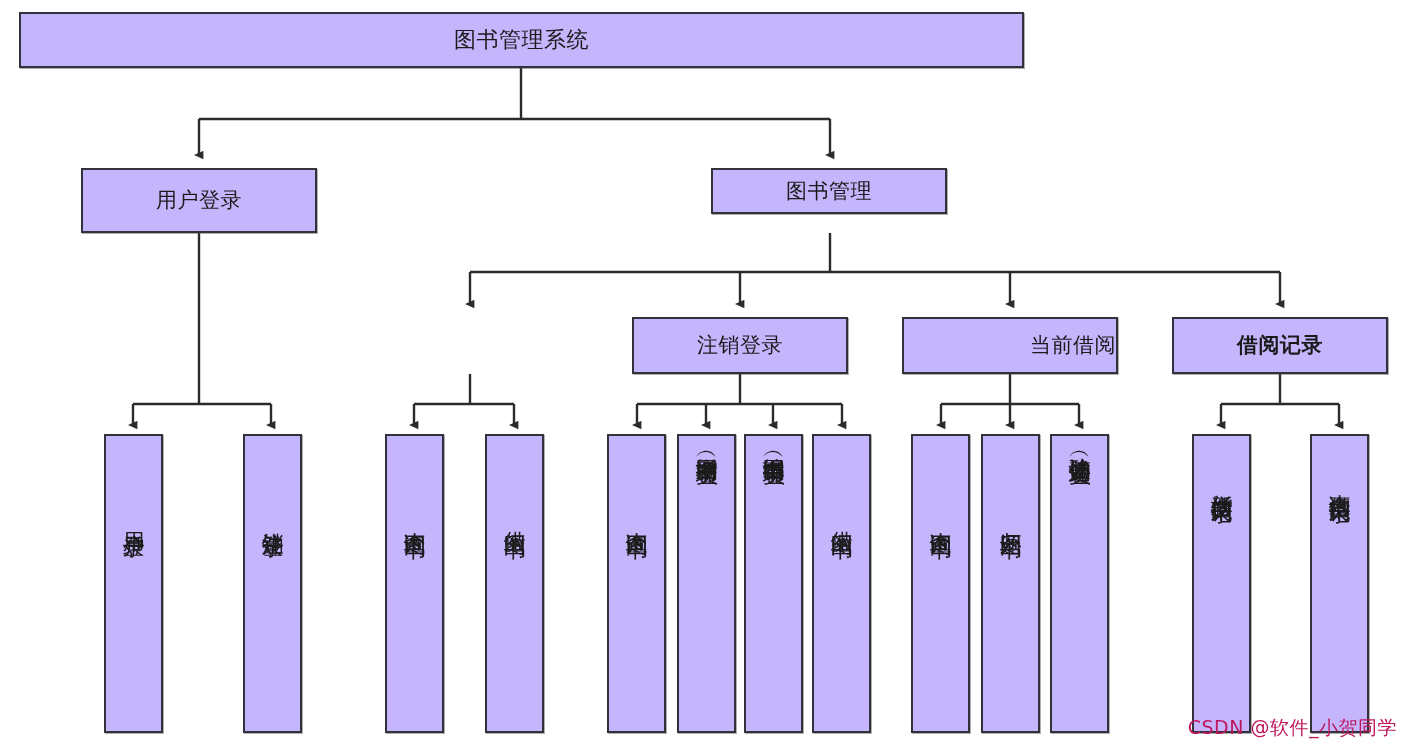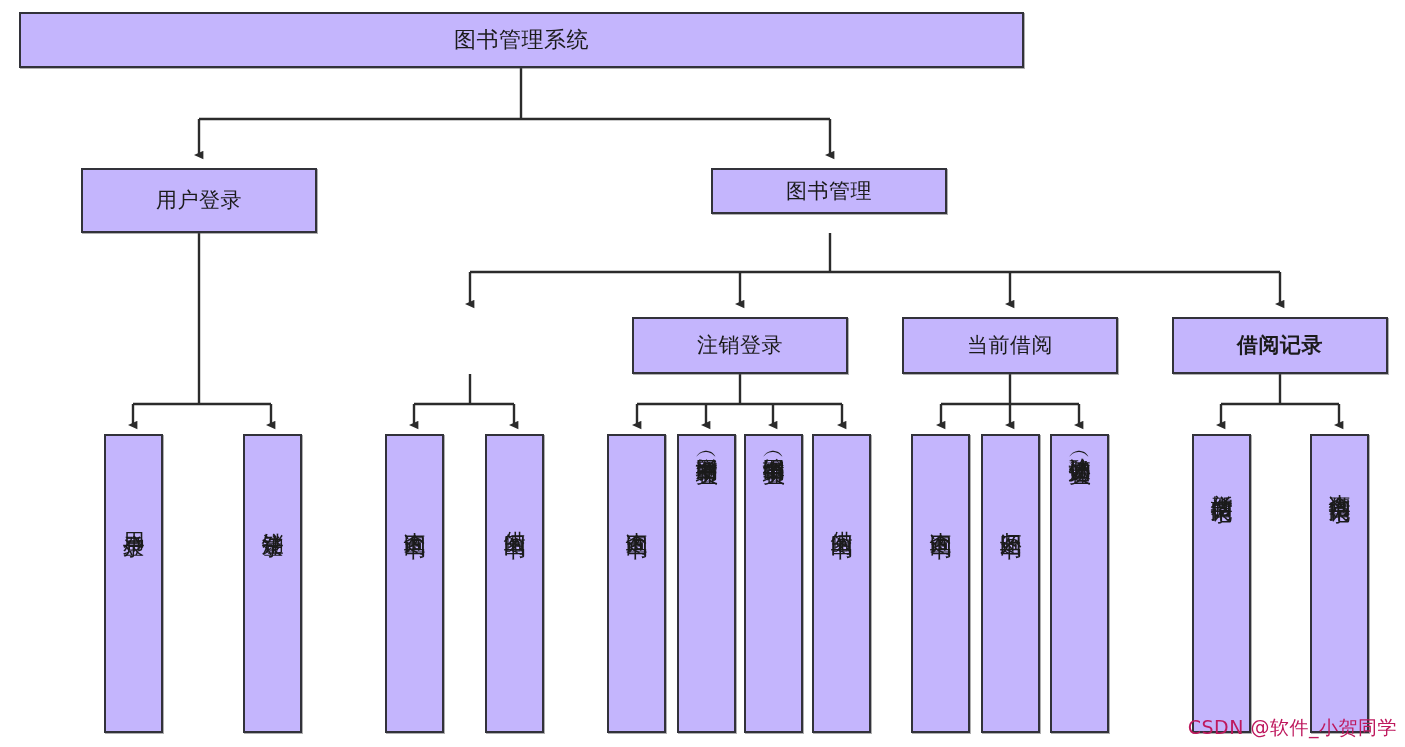--- a/index.html
+++ b/index.html
@@ -139,21 +139,21 @@
   <div class="node horiz" style="left:81px; top:168px; width:236px; height:65px;">
     <span class="label">用户登录</span>
   </div>
   <div class="node horiz" style="left:711px; top:168px; width:236px; height:46px;">
     <span class="label">图书管理</span>
   </div>
 
   <div class="node horiz" style="left:632px; top:317px; width:216px; height:57px;">
     <span class="label">注销登录</span>
   </div>
-  <div class="node horiz" style="left:902px; top:317px; width:216px; height:57px;">
+  <div class="node horiz" style="left:902px; top:317px; width:216px; height:57px;justify-content:flex-end;">
     <span class="label">当前借阅</span>
   </div>
   <div class="node horiz" style="left:1172px; top:317px; width:216px; height:57px;font-weight:bold;">
     <span class="label">借阅记录</span>
   </div>
 
   <div class="node vert" style="left:104px; top:434px; width:59px; height:299px; padding-top:78px;">
     <span class="label">用户登录</span>
   </div>
   <div class="node vert" style="left:243px; top:434px; width:59px; height:299px; padding-top:78px;">

